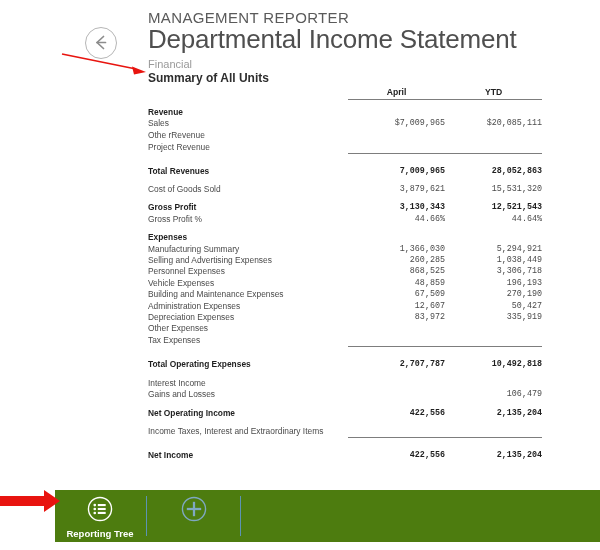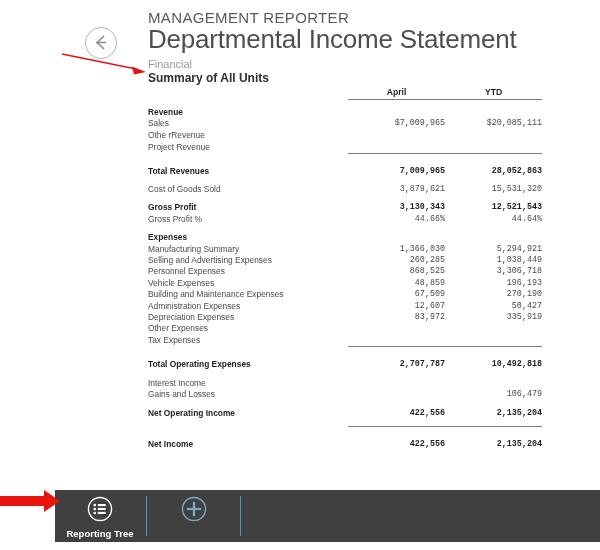--- a/index.html
+++ b/index.html
@@ -334,30 +334,35 @@
         <tr class="bold">
           <td class="label">Net Operating Income</td>
           <td class="val">422,556</td>
           <td class="val">2,135,204</td>
         </tr>
         <tr class="gap">
           <td>&nbsp;</td>
           <td>&nbsp;</td>
           <td>&nbsp;</td>
         </tr>
+        <tr class="">
+          <td class="label">Income Taxes, Interest and Extraordinary Items</td>
+          <td class="val"></td>
+          <td class="val"></td>
+        </tr>
         <tr class="bold rule-above">
           <td class="label">Net Income</td>
           <td class="val">422,556</td>
           <td class="val">2,135,204</td>
         </tr>
       </tbody>
   </table>
 </div>
 
-<div id="appbar" style="background: #404040;">
+<div id="appbar" style="background: #4d7c0f;">
 
   <div class="appbar-item" id="item-reporting-tree">
     <svg class="appbar-icon" viewBox="0 0 32 32">
       <circle cx="16" cy="16" r="13.2" fill="none" stroke="#ffffff" stroke-width="1.6"></circle>
       <circle cx="10" cy="11.5" r="1.5" fill="#ffffff"></circle>
       <circle cx="10" cy="16" r="1.5" fill="#ffffff"></circle>
       <circle cx="10" cy="20.5" r="1.5" fill="#ffffff"></circle>
       <rect x="13.5" y="10.3" width="9" height="2.4" fill="#ffffff"></rect>
       <rect x="13.5" y="14.8" width="9" height="2.4" fill="#ffffff"></rect>
       <rect x="13.5" y="19.3" width="9" height="2.4" fill="#ffffff"></rect>

